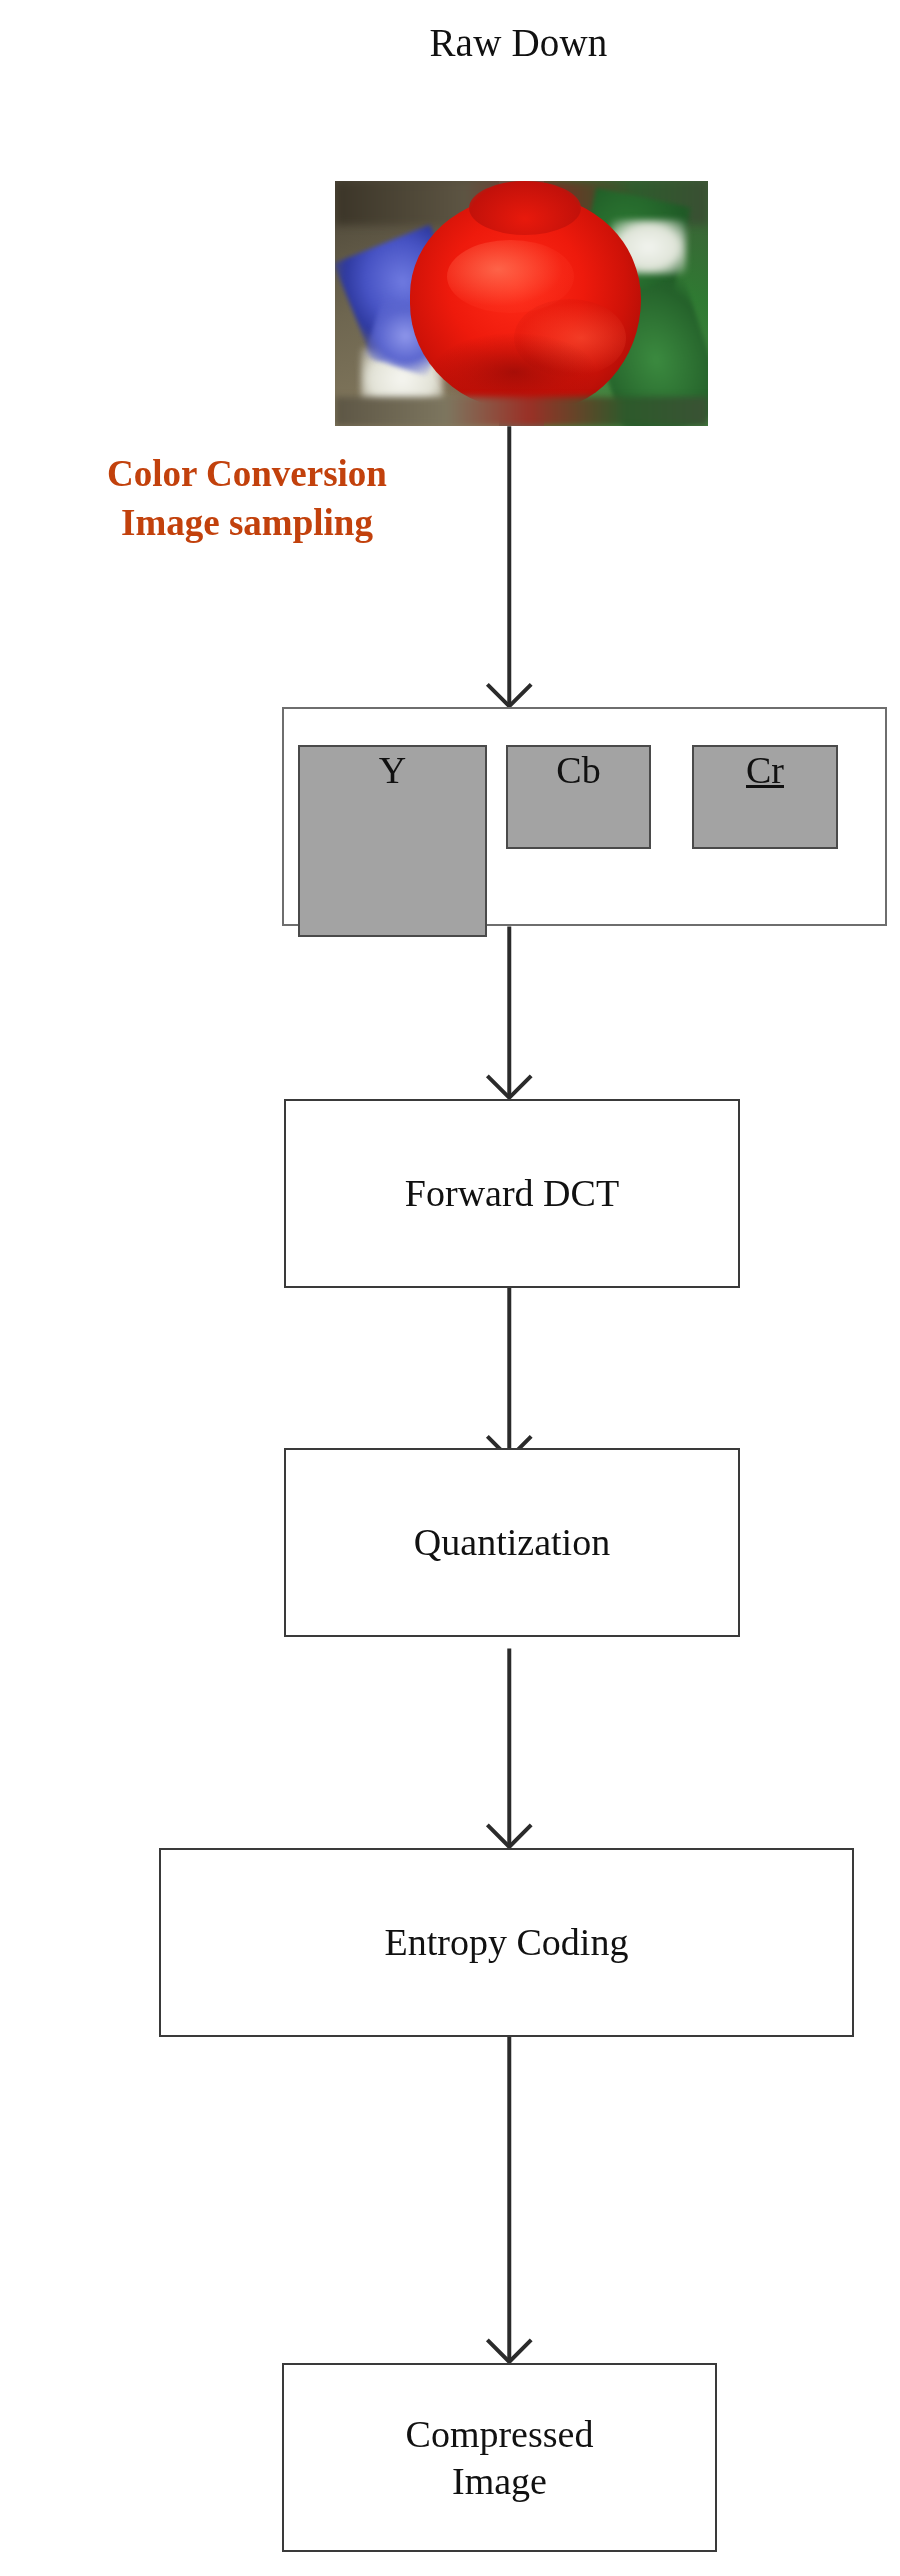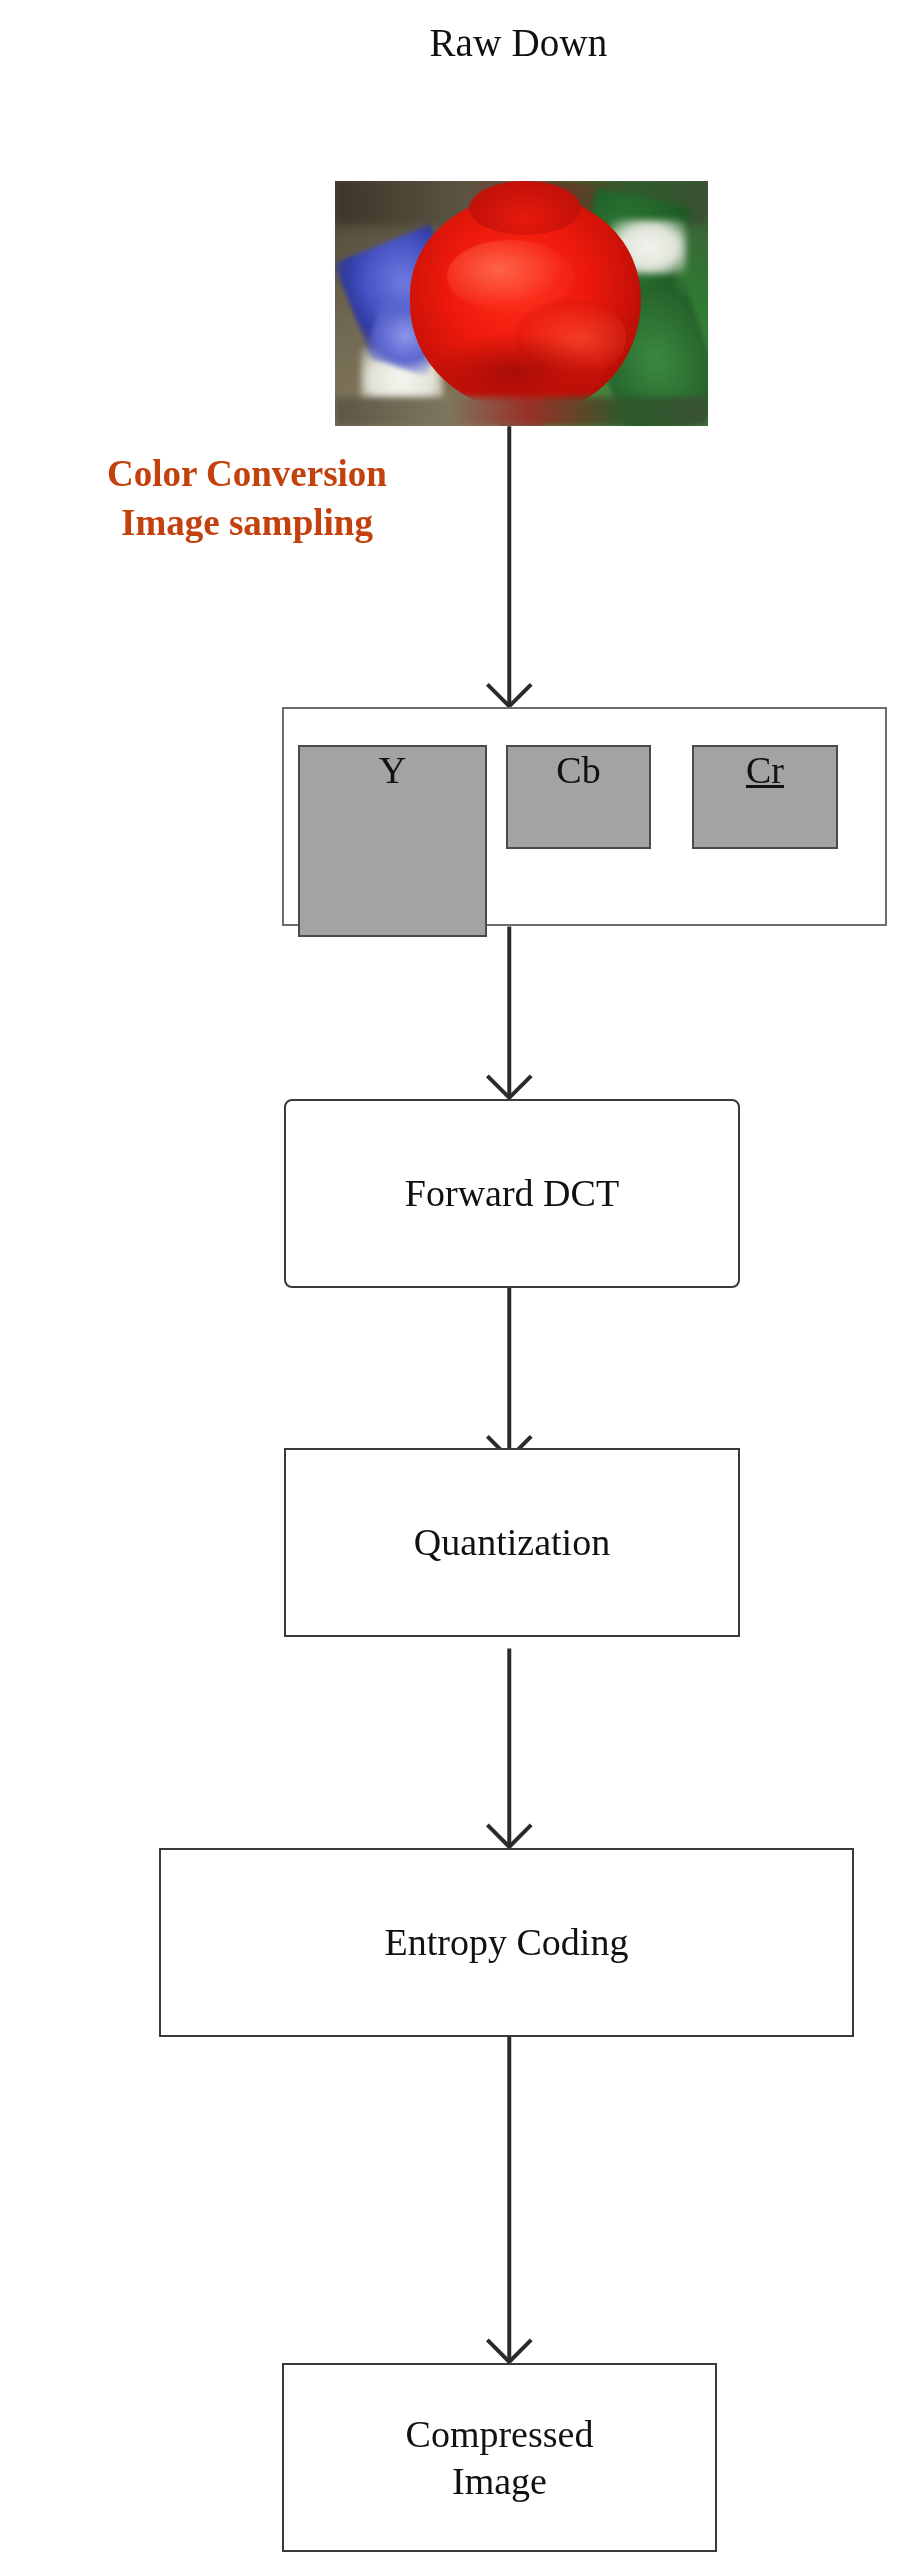--- a/index.html
+++ b/index.html
@@ -167,21 +167,21 @@
     display: flex;
     justify-content: center;
     font-size: 38px;
     color: #111111;
     margin-top: 24px;
   }
   .y-box  { left: 14px;  top: 12px; width: 189px; height: 192px; }
   .cb-box { left: 222px; top: 12px; width: 145px; height: 104px; }
   .cr-box { left: 408px; top: 12px; width: 146px; height: 104px; text-decoration: underline; }
 
-  .dct-box   { left: 284px; top: 1099px; width: 456px; height: 189px; border-radius: 8px; }
+  .dct-box   { left: 284px; top: 1099px; width: 456px; height: 189px; }
   .quant-box { left: 284px; top: 1448px; width: 456px; height: 189px; }
   .entropy-box { left: 159px; top: 1848px; width: 695px; height: 189px; }
   .compressed-box { left: 282px; top: 2363px; width: 435px; height: 189px; }
 
   
   .arrow {
     position: absolute;
     left: 0;
     pointer-events: none;
   }

